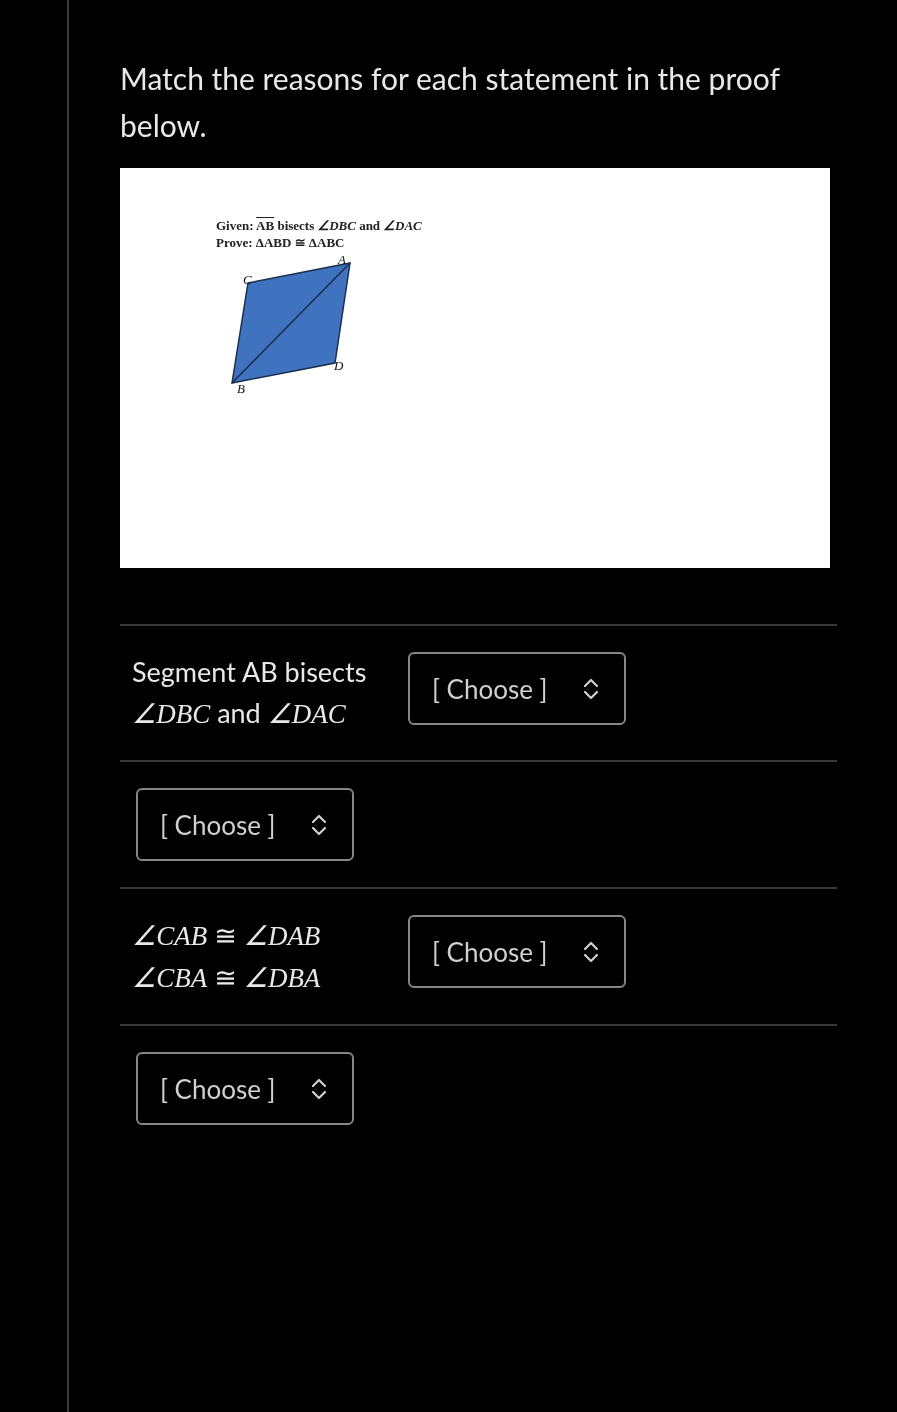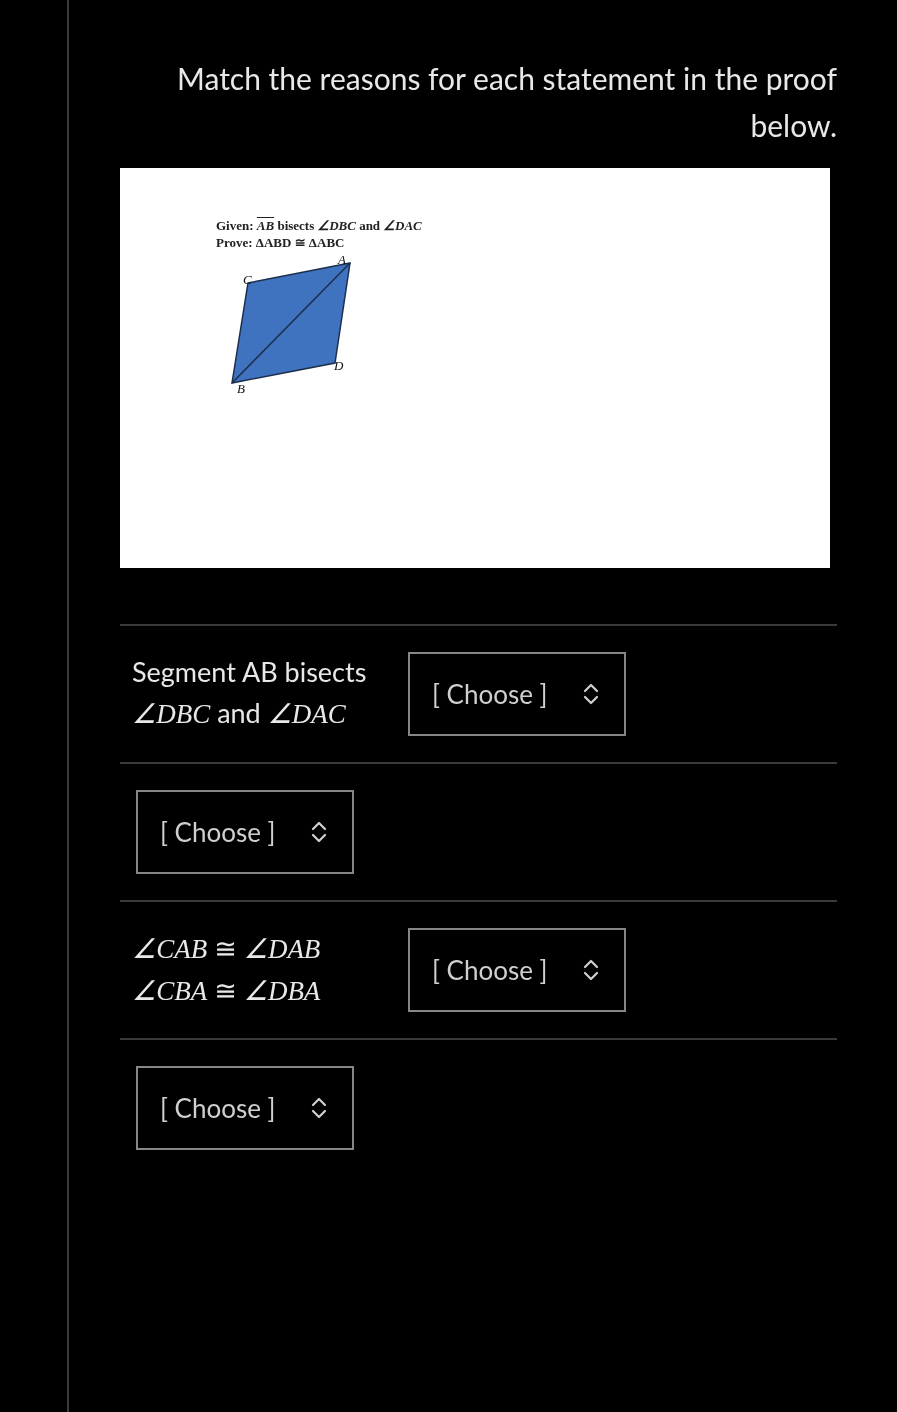--- a/index.html
+++ b/index.html
@@ -21,39 +21,38 @@
     margin-left: 120px;
     margin-right: 60px;
     padding-top: 55px;
   }
   .prompt {
     font-size: 30px;
     line-height: 1.55;
     color: #e8e8e8;
     margin-bottom: 20px;
     font-weight: 400;
-    text-align: right;
   }
   .figure {
     background: #fff;
     width: 710px;
     height: 400px;
     position: relative;
     color: #000;
     font-family: "Times New Roman", serif;
   }
   .fig-given {
     position: absolute;
     left: 96px; top: 50px;
     font-size: 13px;
     font-weight: 600;
     color: #222;
   }
   .fig-given .ital { font-style: italic; }
-  .overline { text-decoration: overline; font-style: italic; }
+  .overline { text-decoration: overline; }
   .fig-prove {
     position: absolute;
     left: 96px; top: 67px;
     font-size: 13px;
     font-weight: 700;
     color: #222;
   }
   .fig-svg {
     position: absolute;
     left: 90px; top: 85px;
@@ -81,23 +80,23 @@
     flex: 0 0 272px;
     font-size: 27px;
     color: #e8e8e8;
     line-height: 1.5;
   }
   .stmt .mi { font-style: italic; font-family: "Times New Roman", Georgia, serif; }
   .stmt .op { font-family: "Times New Roman", Georgia, serif; }
   .chooser {
     display: flex;
     align-items: center;
-    height: 84px;
+    height: 73px;
     border: 2px solid #868686;
-    border-radius: 0;
+    border-radius: 6px;
     padding: 0 22px;
     gap: 32px;
     background: transparent;
     cursor: pointer;
     margin-left: 4px;
   }
   .chooser-label {
     font-size: 26px;
     color: #cfcfcf;
     font-weight: 400;

